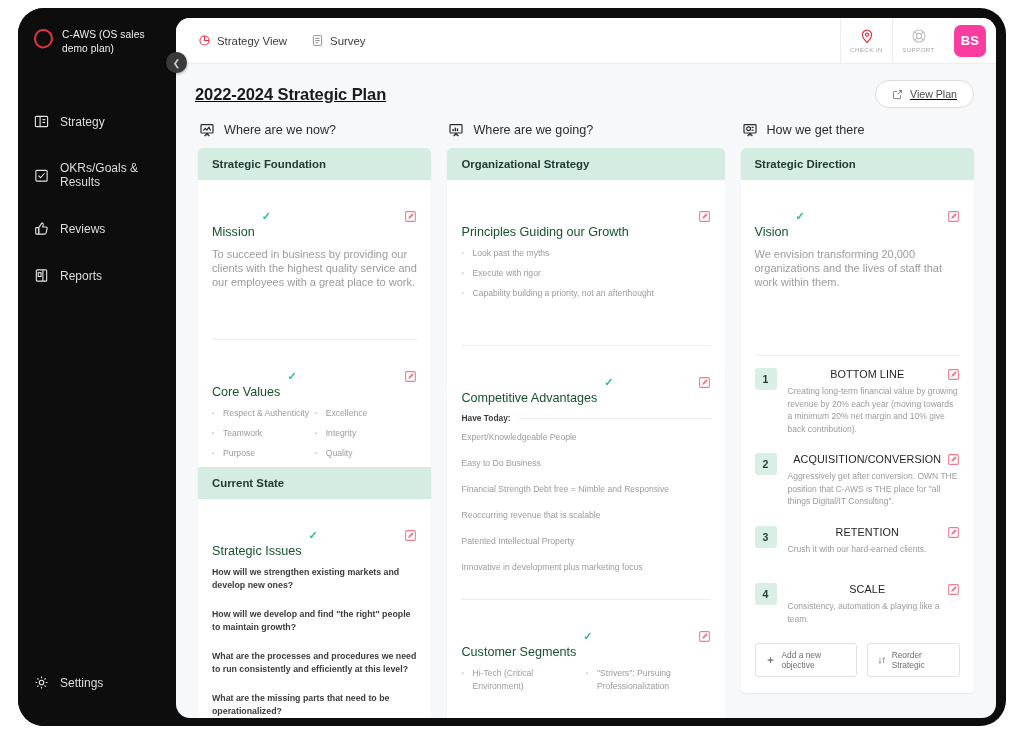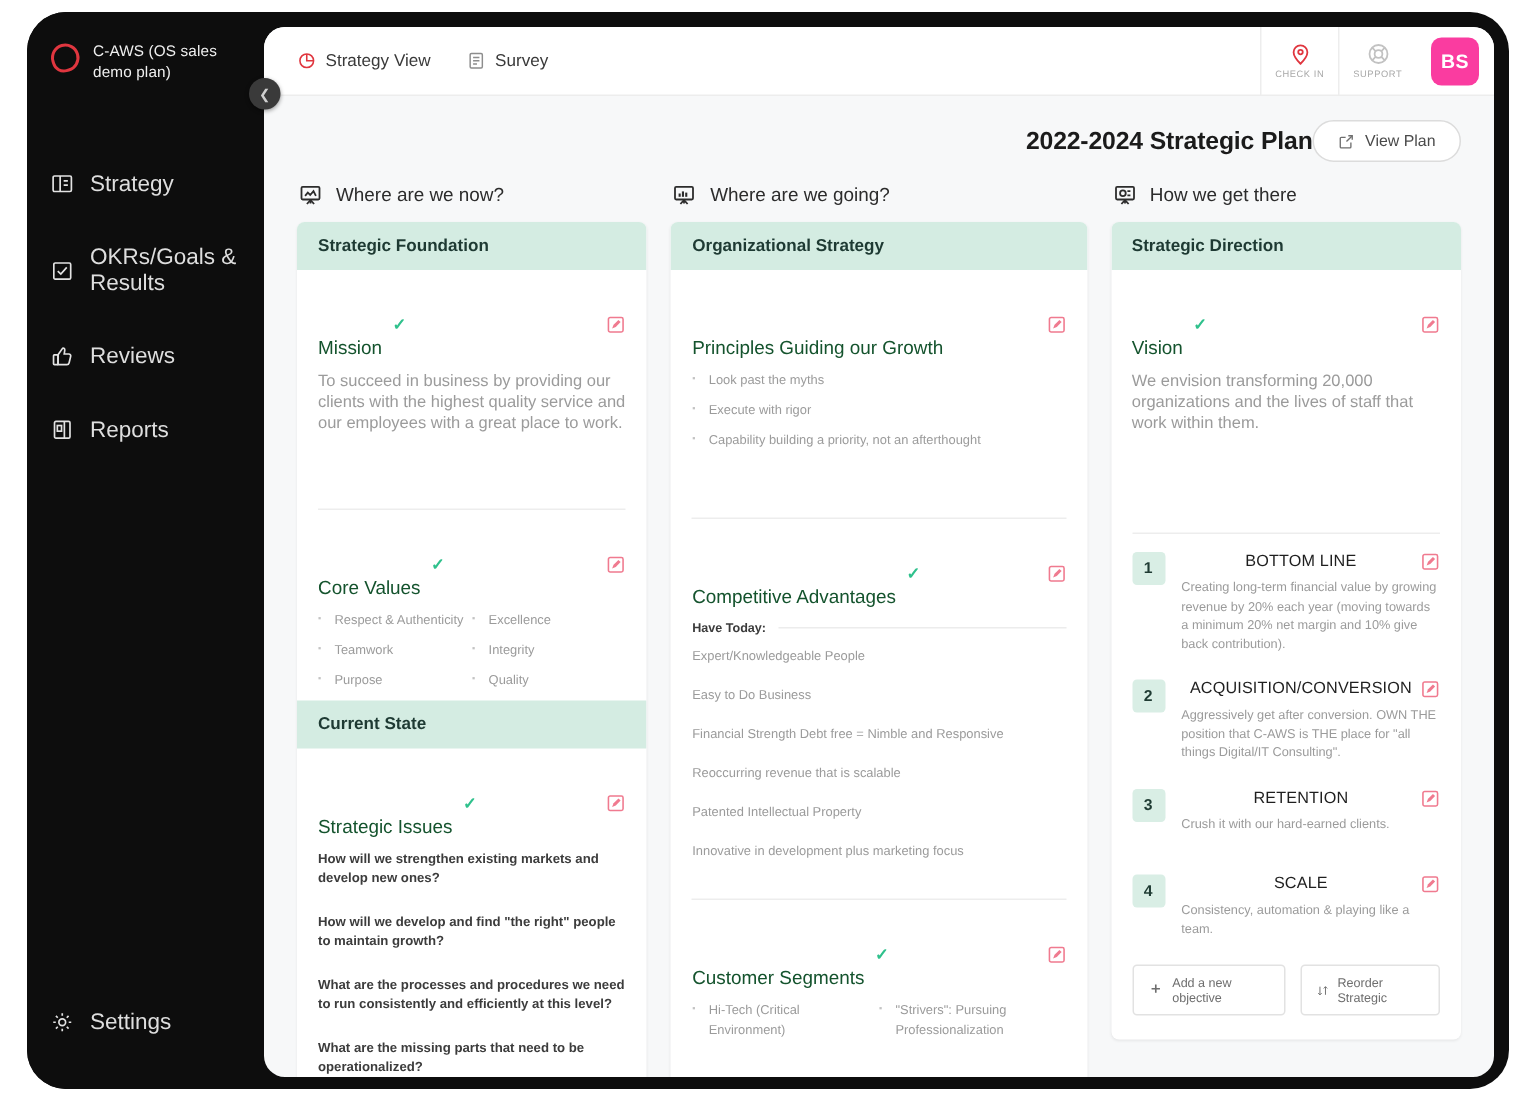--- a/index.html
+++ b/index.html
@@ -43,21 +43,21 @@
     transform: rotate(-16deg);
   }
   .brand-name {
     font-size: 10.2px; line-height: 14px; color: #f0f0f0;
     letter-spacing: .1px;
   }
   .nav { margin-top: 48px; }
   .nav-item {
     display: flex; align-items: center; gap: 11px;
     padding: 10px 16px 10px 16px;
-    font-size: 15px; color: #dedede;
+    font-size: 12px; color: #dedede;
     cursor: pointer;
   }
   .nav-item + .nav-item { margin-top: 12px; }
   .nav-ico { width: 15px; height: 15px; flex: 0 0 15px; color: #e3e3e3; }
   .nav-ico svg { display: block; width: 15px; height: 15px; }
   .nav-bottom { position: absolute; left: 0; bottom: 26px; width: 100%; }
   
   .collapse-btn {
     position: absolute; left: 166px; top: 52px;
     width: 21px; height: 21px; border-radius: 50%;
@@ -95,22 +95,23 @@
   .avatar {
     width: 32px; height: 32px; margin: 0 10px 0 10px;
     align-self: center; border-radius: 7px;
     background: #fa3ca0;
     display: flex; align-items: center; justify-content: center;
     color: #fff; font-size: 13px; font-weight: 700; letter-spacing: .3px;
     cursor: pointer;
   }
   
   .page-head {
-    display: flex; align-items: center; justify-content: flex-end;
-    padding: 16px 22px 0 31px;
+    display: flex; align-items: center; justify-content: space-between;
+    padding: 16px 22px 0 19px;
+    text-decoration: underline;
   }
   .page-title { font-size: 16.5px; font-weight: 700; color: #1b1b1b; letter-spacing: -.1px; }
   .view-plan {
     display: flex; align-items: center; gap: 7px;
     border: 1px solid #dcdcdc; background: #fff;
     border-radius: 16px; padding: 7px 16px;
     font-size: 10.6px; color: #4a4a4a; cursor: pointer;
   }
   
   .columns { display: flex; gap: 16px; padding: 14px 22px 0 22px; }

